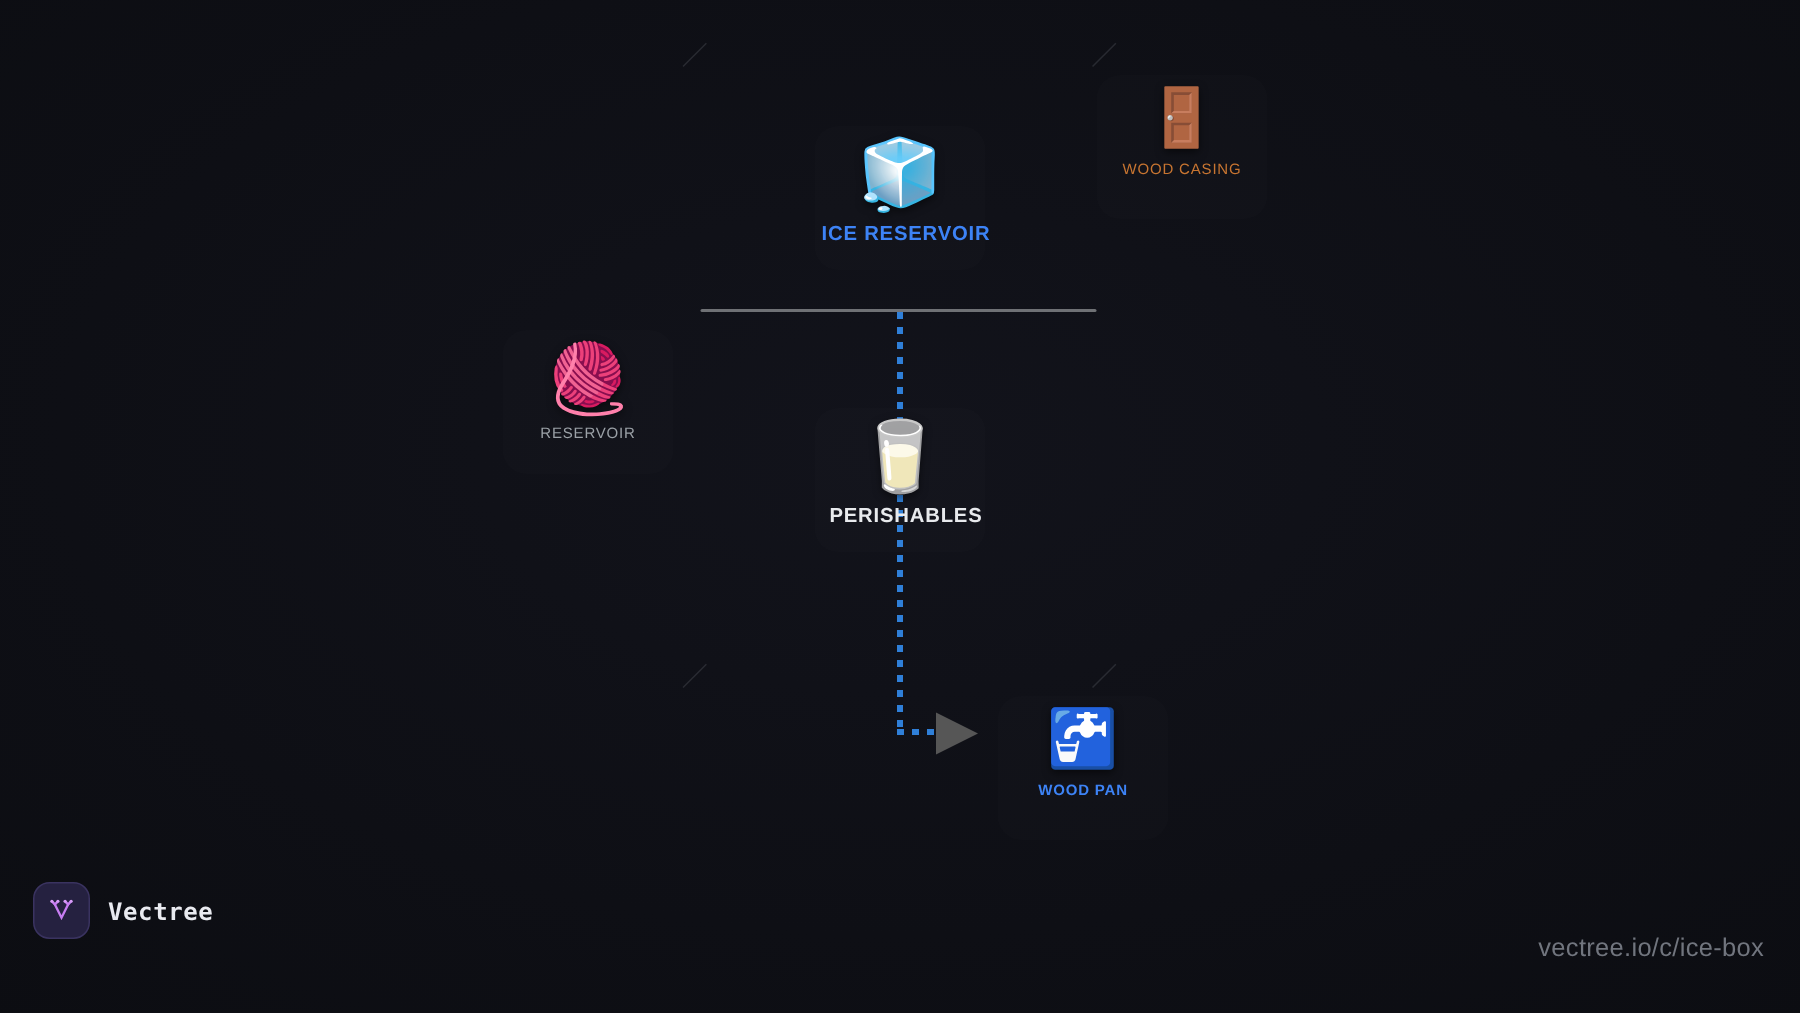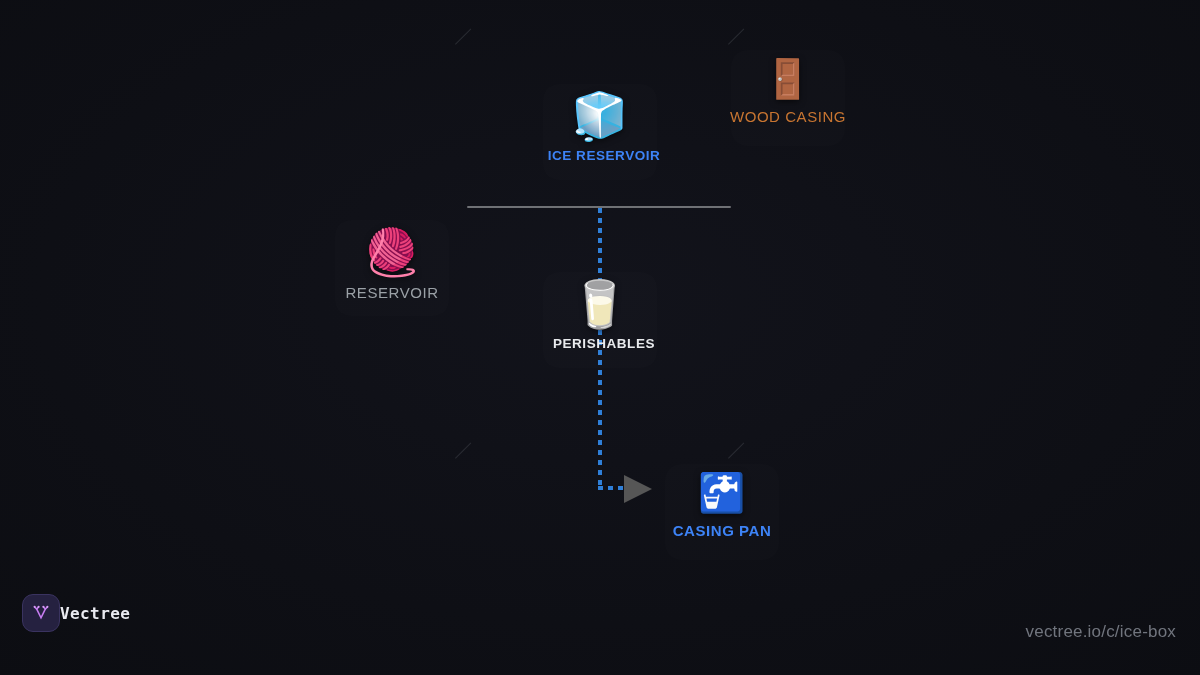--- a/index.html
+++ b/index.html
@@ -42,21 +42,21 @@
     filter: drop-shadow(0 2px 3px rgba(0,0,0,0.55));
   }
   .node .glyph.sm {
     font-size: 38px;
     line-height: 46px;
     height: 46px;
   }
   .node .label {
     display: inline-block;
     margin-top: 6px;
-    font-size: 15px;
+    font-size: 10px;
     letter-spacing: 0.55px;
     white-space: nowrap;
   }
   .label.blue   { color: #3b82f6; font-weight: bold; }
   .label.orange { color: #c8742f; font-weight: normal; }
   .label.gray   { color: #9aa0a6; font-weight: normal; }
   .label.white  { color: #e8eaed; font-weight: bold; }
 
   .label.big { font-size: 13.5px; padding-left: 8px; }
 
@@ -119,23 +119,24 @@
   
   #footer {
     position: absolute;
     left: 0; bottom: 0;
     width: 1200px;
     height: 115px;
   }
   #brand-row {
     position: absolute;
     left: 22px;
-    top: 34px;
+    top: 28px;
     display: flex;
     align-items: center;
+    gap: 12px;
   }
   #brand-mark {
     width: 36px;
     height: 36px;
     border-radius: 11px;
     background: #252140;
     border: 1px solid #3a3360;
     display: flex;
     align-items: center;
     justify-content: center;
@@ -212,21 +213,21 @@
       <span class="label gray">RESERVOIR</span>
     </div>
 
     <div class="node" style="left:600px; top:278px;">
       <span class="glyph">🥛</span>
       <span class="label white big">PERISHABLES</span>
     </div>
 
     <div class="node" style="left:722px; top:470px;">
       <span class="glyph sm">🚰</span>
-      <span class="label blue">CASING PAN</span>
+      <span class="label blue">WOOD PAN</span>
     </div>
 
   </div>
 
   <div id="footer">
 
     <div id="brand-row">
       <div id="brand-mark">
         <svg width="22" height="22" viewBox="0 0 24 24" aria-hidden="true">
           <g stroke="#c77df2" stroke-width="1.7" stroke-linecap="round" fill="none">

